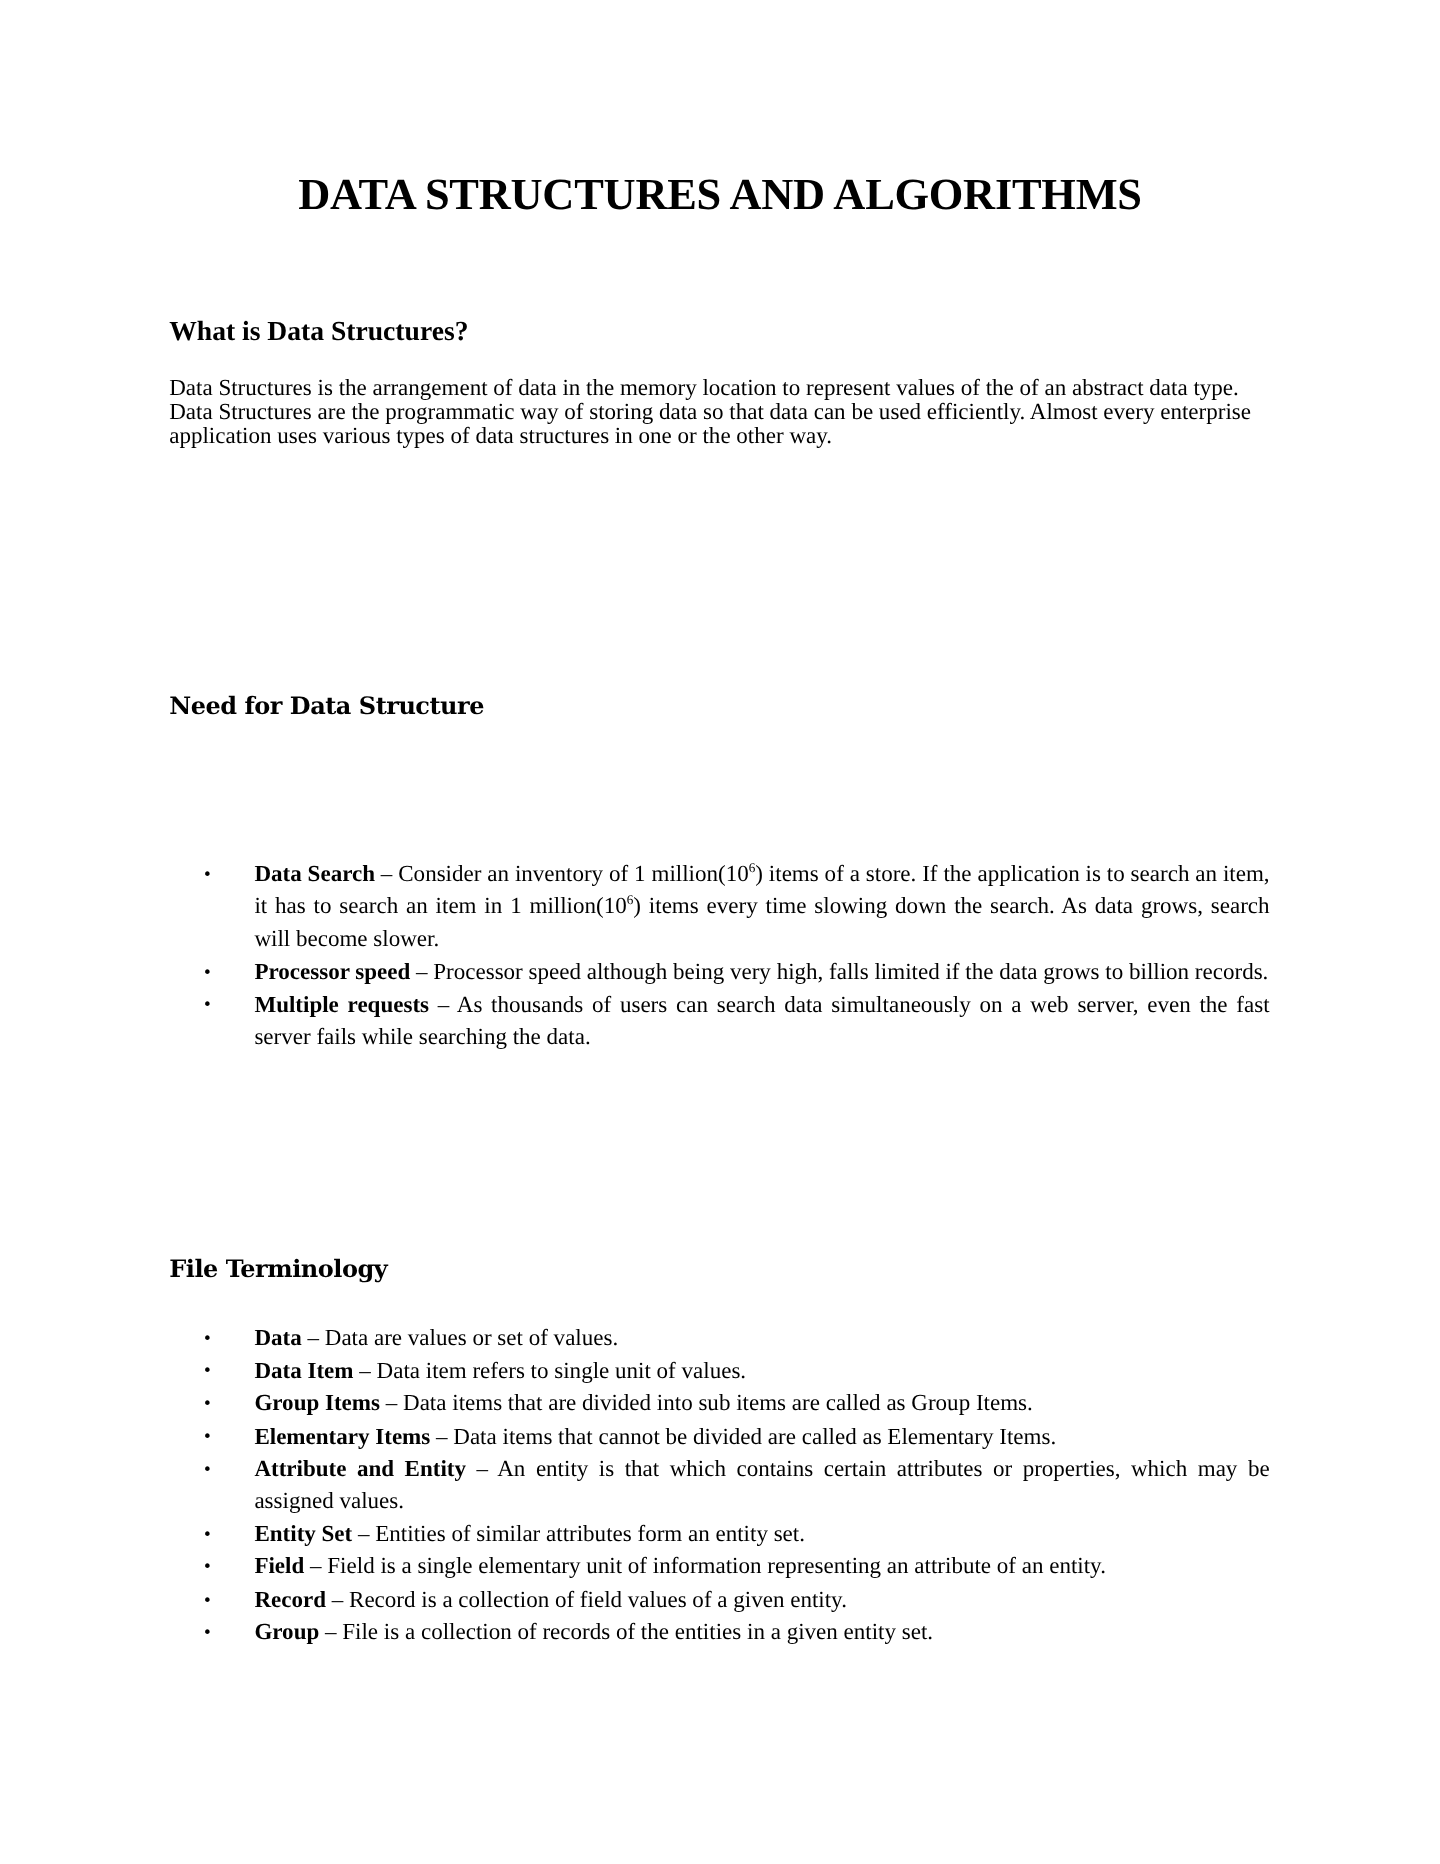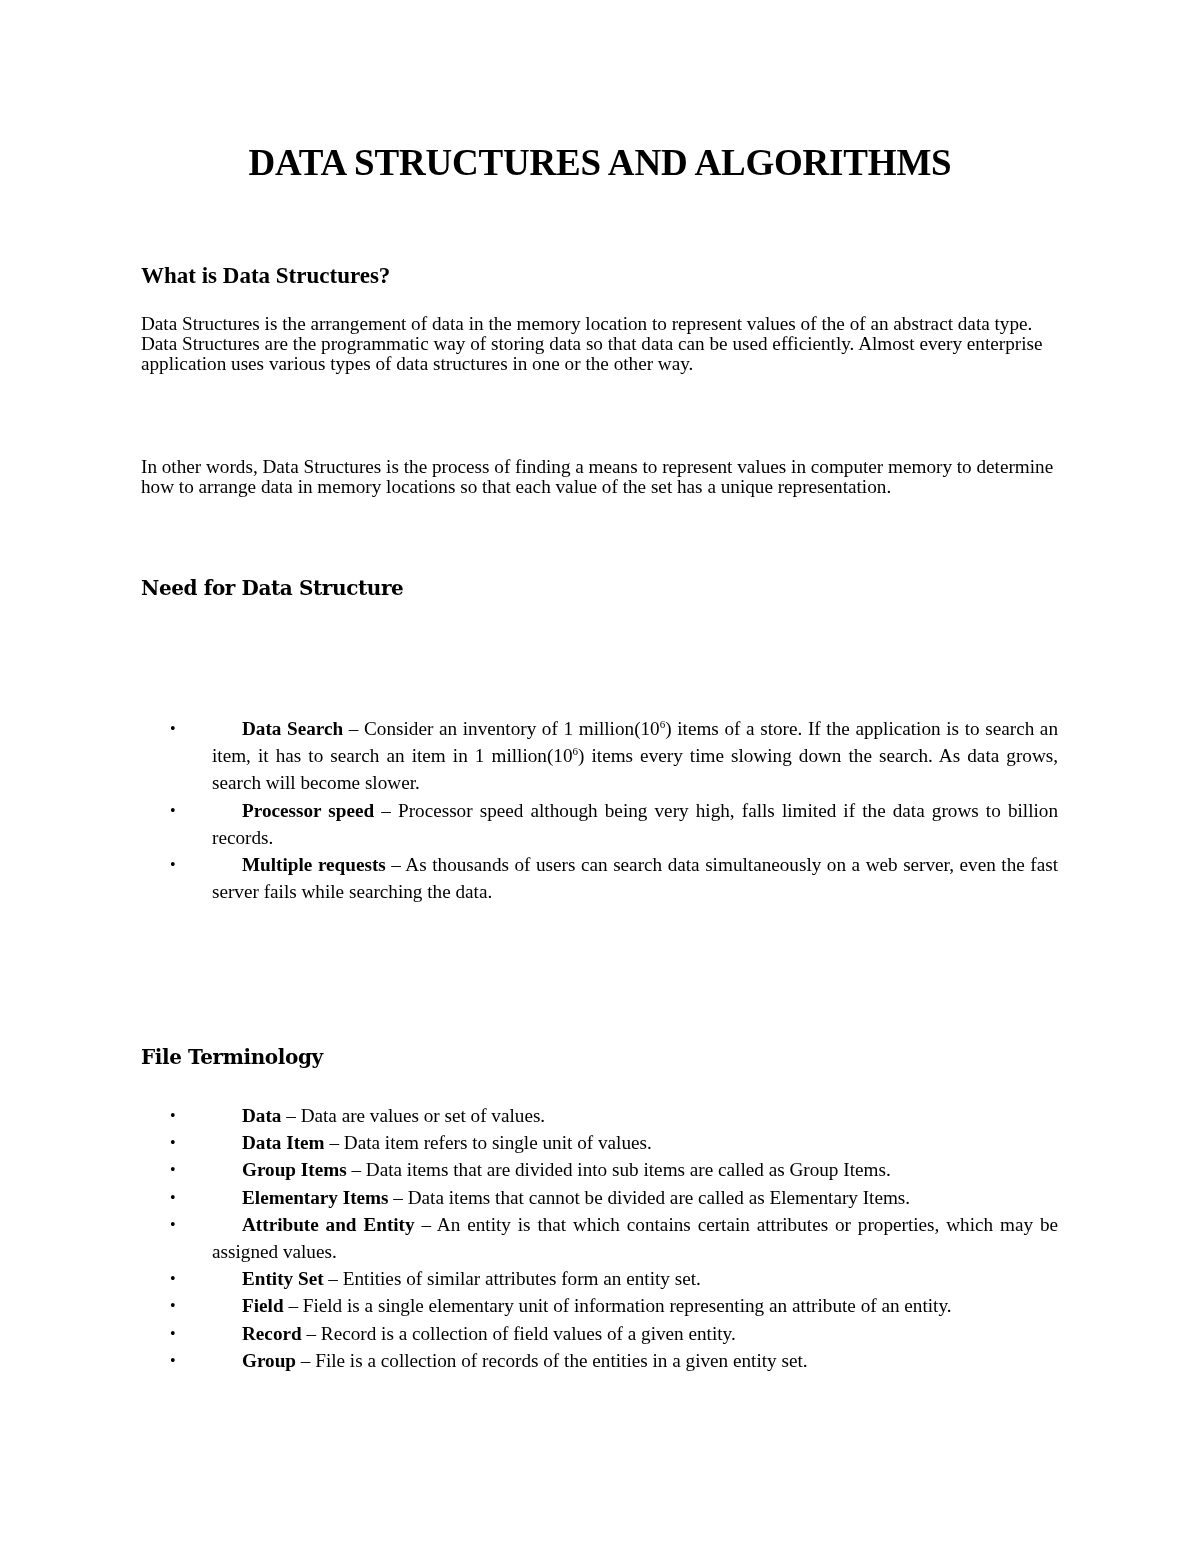--- a/index.html
+++ b/index.html
@@ -22,35 +22,34 @@
     font-family: "Liberation Serif", serif; font-size: 19.2px; line-height: 20px;
   }
   .para.tight { line-height: 27.5px; }
   .para.justify { text-align: justify; text-align-last: left; }
   ul.blist {
     position: absolute; left: 141px; width: 917px; margin: 0; padding: 0; list-style: none;
     font-family: "Liberation Serif", serif; font-size: 19.2px; line-height: 27.2px;
   }
   ul.blist li { position: relative; padding-left: 71px; text-align: justify; text-align-last: left; }
   ul.blist li .bullet { position: absolute; left: 29px; top: 0; font-size: 16px; }
-  ul.blist li b { font-weight: bold; margin-left: 30px; }
+  ul.blist li b { font-weight: bold; }
   sup { font-size: 11px; line-height: 0; vertical-align: super; }
 </style>
 </head>
 <body>
 
 <div class="page">
 
   <h1 class="title">DATA STRUCTURES AND ALGORITHMS</h1>
 
   <h2 class="h2" style="top:262px;">What is Data Structures?</h2>
 
   <p class="para" style="top:314px;">Data Structures is the arrangement of data in the memory location to represent values of the of an abstract data type. Data Structures are the programmatic way of storing data so that data can be used efficiently. Almost every enterprise application uses various types of data structures in one or the other way.</p>
 
-  <p class="para" style="top:457px;">In other words, Data Structures is the process of finding a means to represent values in computer memory to determine how to arrange data in memory locations so that each value of the set has a unique representation.</p>
 
   <h2 class="h2 sans" style="top:574px;text-align:right;">Need for Data Structure</h2>
 
 
   <ul class="blist" style="top:715px;">
     <li>
       <span class="bullet">•</span>
       <b>Data Search</b><span> – Consider an inventory of 1 million(10</span><sup>6</sup><span>) items of a store. If the application is to search an item, it has to search an item in 1 million(10</span><sup>6</sup><span>) items every time slowing down the search. As data grows, search will become slower.</span>
     </li>
     <li>

